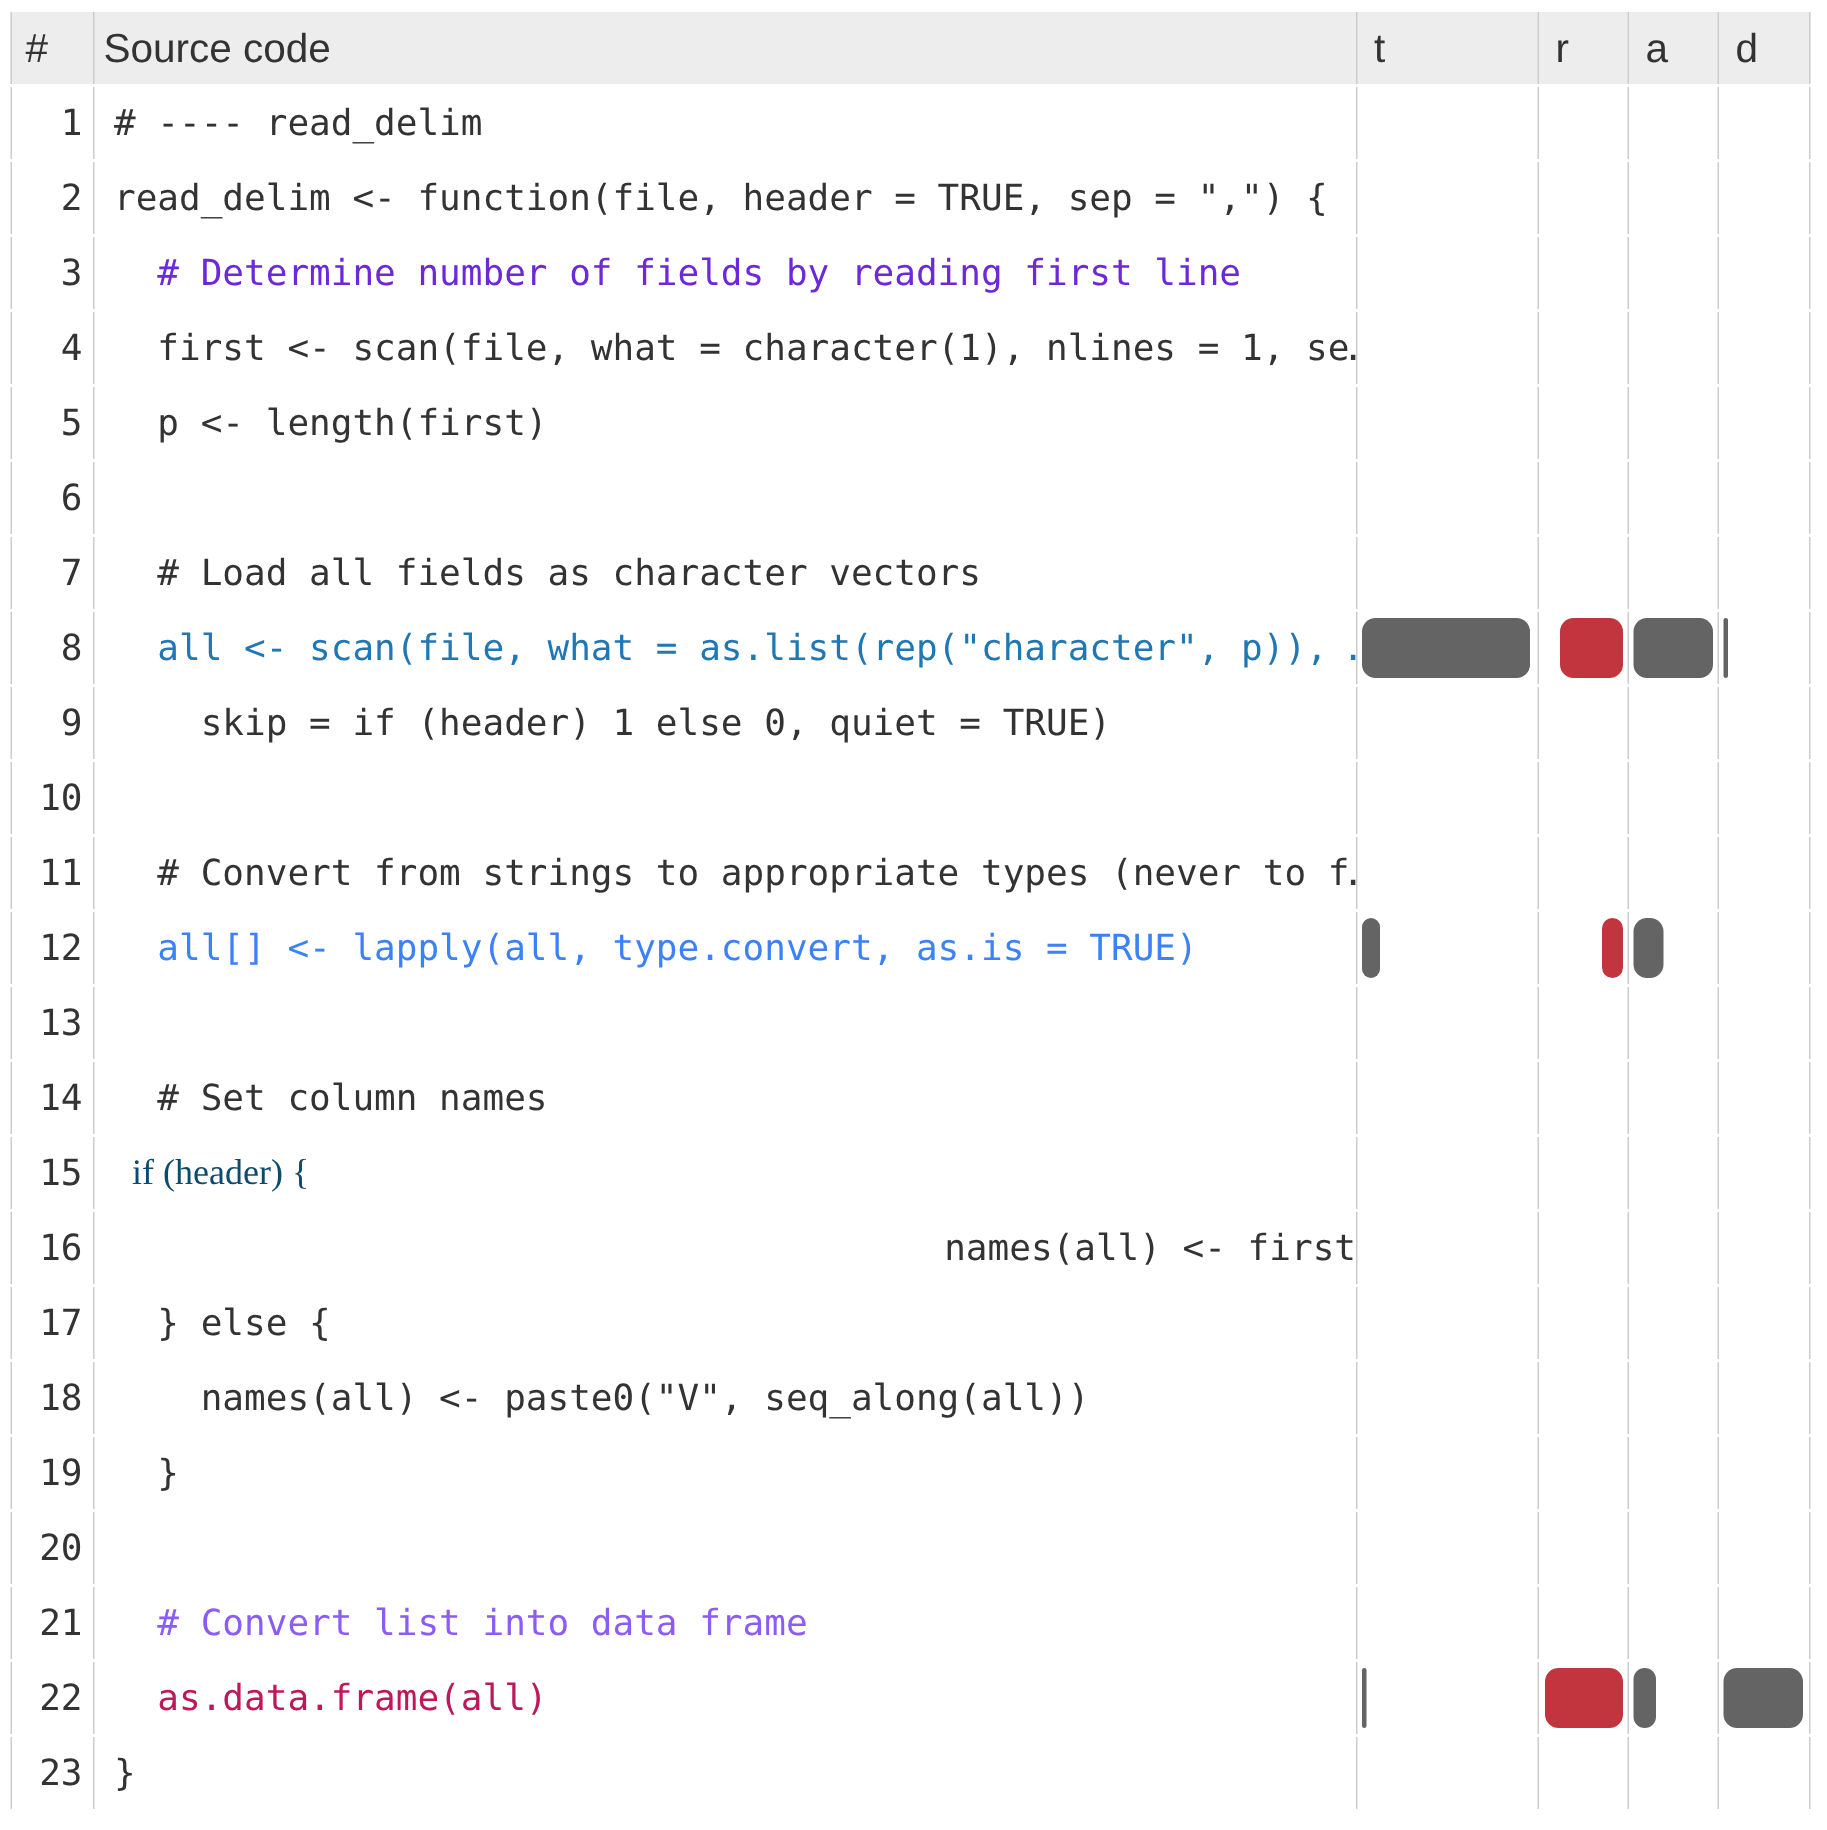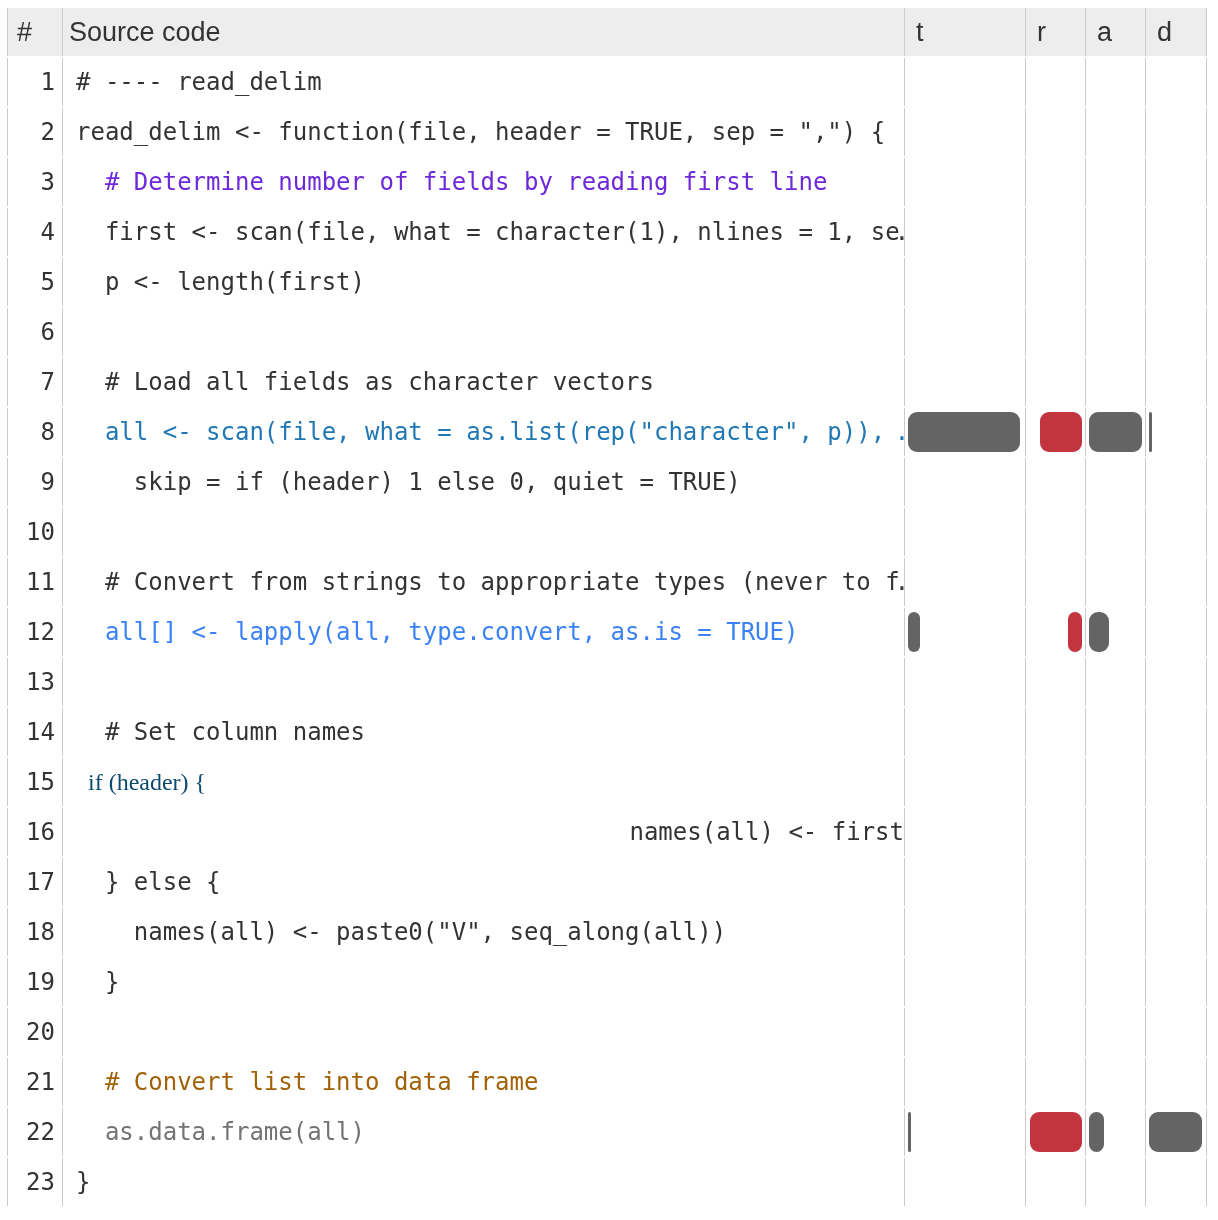--- a/index.html
+++ b/index.html
@@ -243,29 +243,29 @@
       <tr>
         <td class="num">20</td>
         <td class="src" style="color: rgb(51, 51, 51);"></td>
         <td class="metric m-t"></td>
         <td class="metric m-r"></td>
         <td class="metric m-a"></td>
         <td class="metric m-d"></td>
       </tr>
       <tr>
         <td class="num">21</td>
-        <td class="src" style="color: #a16207;">  # Convert list into data frame</td>
+        <td class="src" style="color: #8b5cf6;">  # Convert list into data frame</td>
         <td class="metric m-t"></td>
         <td class="metric m-r"></td>
         <td class="metric m-a"></td>
         <td class="metric m-d"></td>
       </tr>
       <tr>
         <td class="num">22</td>
-        <td class="src" style="color: #737373;">  as.data.frame(all)</td>
+        <td class="src" style="color: #be185d;">  as.data.frame(all)</td>
         <td class="metric m-t">
           <div class="bar" style="width: 3px; background: rgb(100, 100, 100);"></div>
         </td>
         <td class="metric m-r">
           <div class="bar" style="width: 52px; background: rgb(194, 52, 62);"></div>
         </td>
         <td class="metric m-a">
           <div class="bar" style="width: 15px; background: rgb(100, 100, 100);"></div>
         </td>
         <td class="metric m-d">

